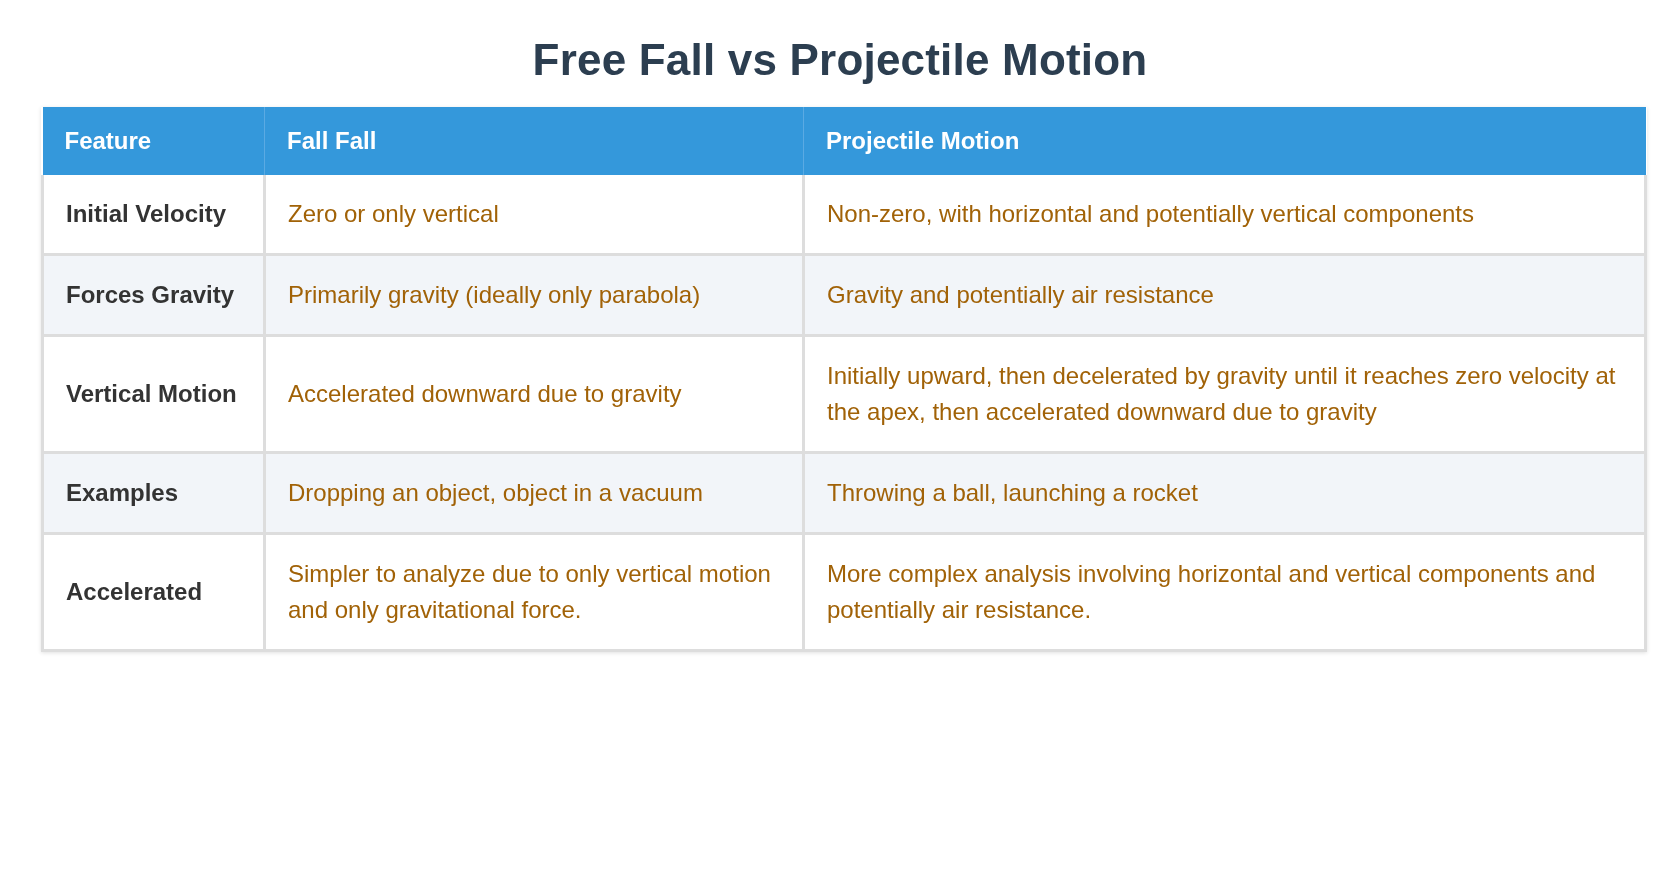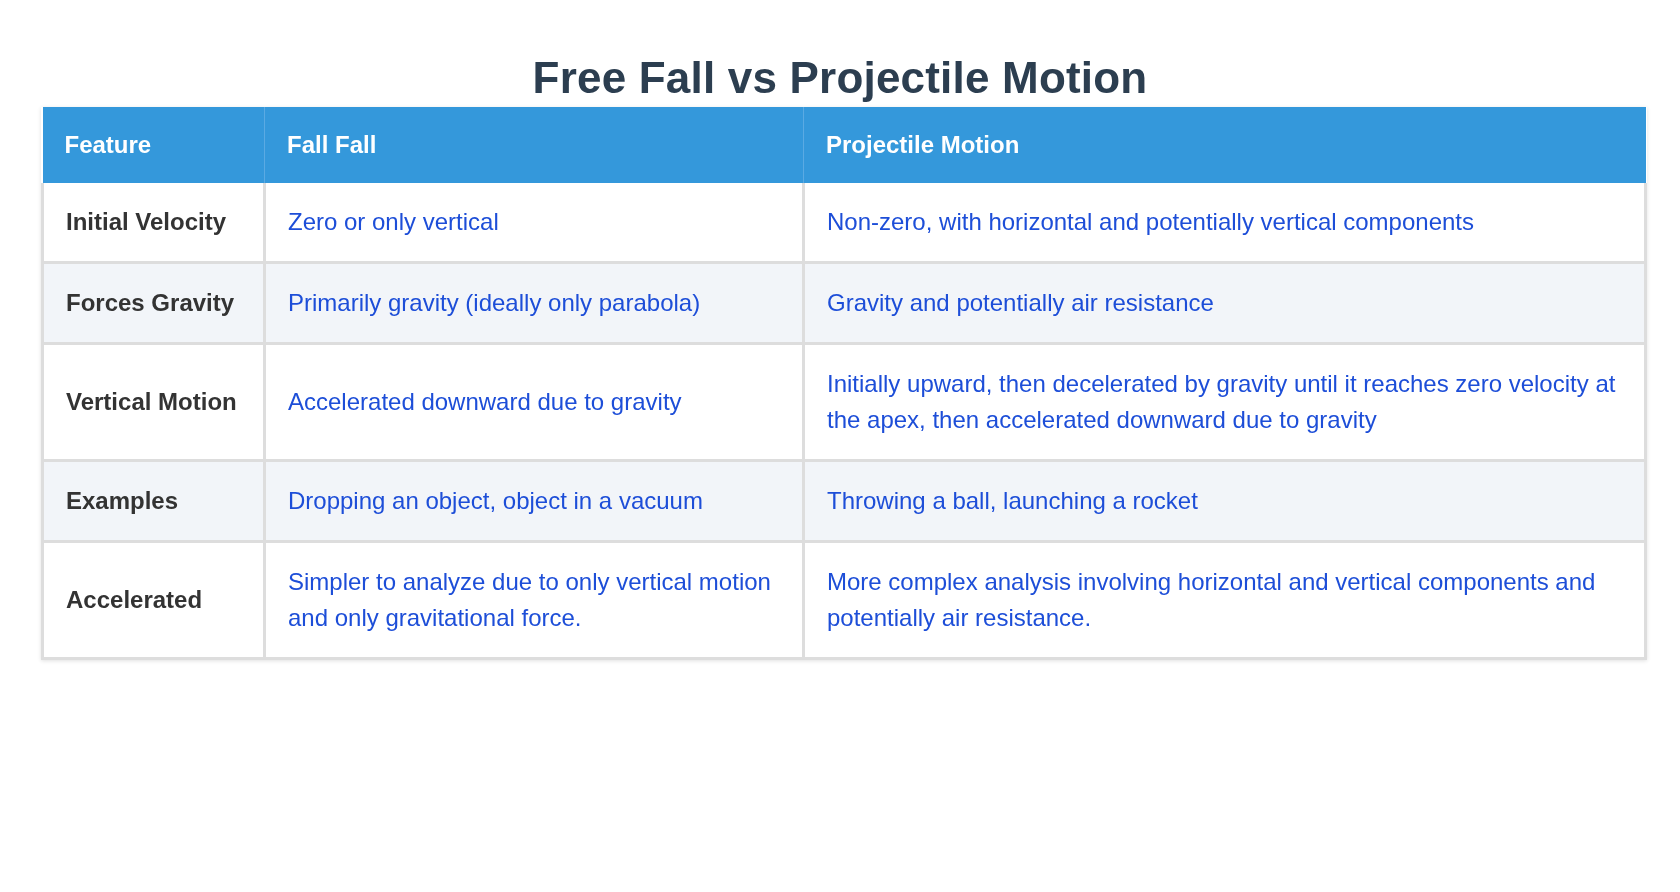--- a/index.html
+++ b/index.html
@@ -13,21 +13,21 @@
       overflow: hidden;
       font-family: "Liberation Sans", "DejaVu Sans", sans-serif;
       color: #333333;
     }
     .page-title {
       text-align: center;
       font-size: 44px;
       font-weight: bold;
       color: #2c3e50;
       margin: 0;
-      padding-top: 52px;
+      padding-top: 34px;
       height: 72px;
       line-height: 52px;
       letter-spacing: 0.2px;
     }
     .table-wrap {
       position: absolute;
       left: 41px;
       top: 107px;
       width: 1606px;
     }
@@ -39,34 +39,34 @@
     }
     col.c1 { width: 222px; }
     col.c2 { width: 539px; }
     col.c3 { width: auto; }
     thead th {
       background: #3498db;
       color: #ffffff;
       font-weight: bold;
       font-size: 24px;
       text-align: left;
-      height: 76px;
+      height: 68px;
       padding: 0 22px;
       border-right: 1px solid #5aaae3;
       margin-top: 16px;
     }
     thead th:last-child { border-right: none; }
     tbody td {
       font-size: 24px;
       line-height: 36px;
       padding: 17px 22px;
       border: 3px solid #dddddd;
       border-top: none;
       vertical-align: middle;
-      color: #1d4ed8;
+      color: #a16207;
     }
     tbody td.feature {
       font-weight: bold;
       color: #333333;
     }
     tbody tr:nth-child(even) td { background: #f2f5f9; }
     tbody tr:nth-child(odd) td { background: #ffffff; }
     tr.r-short td { height: 44px; }
     tr.r-tall td { height: 80px; }
   </style>

